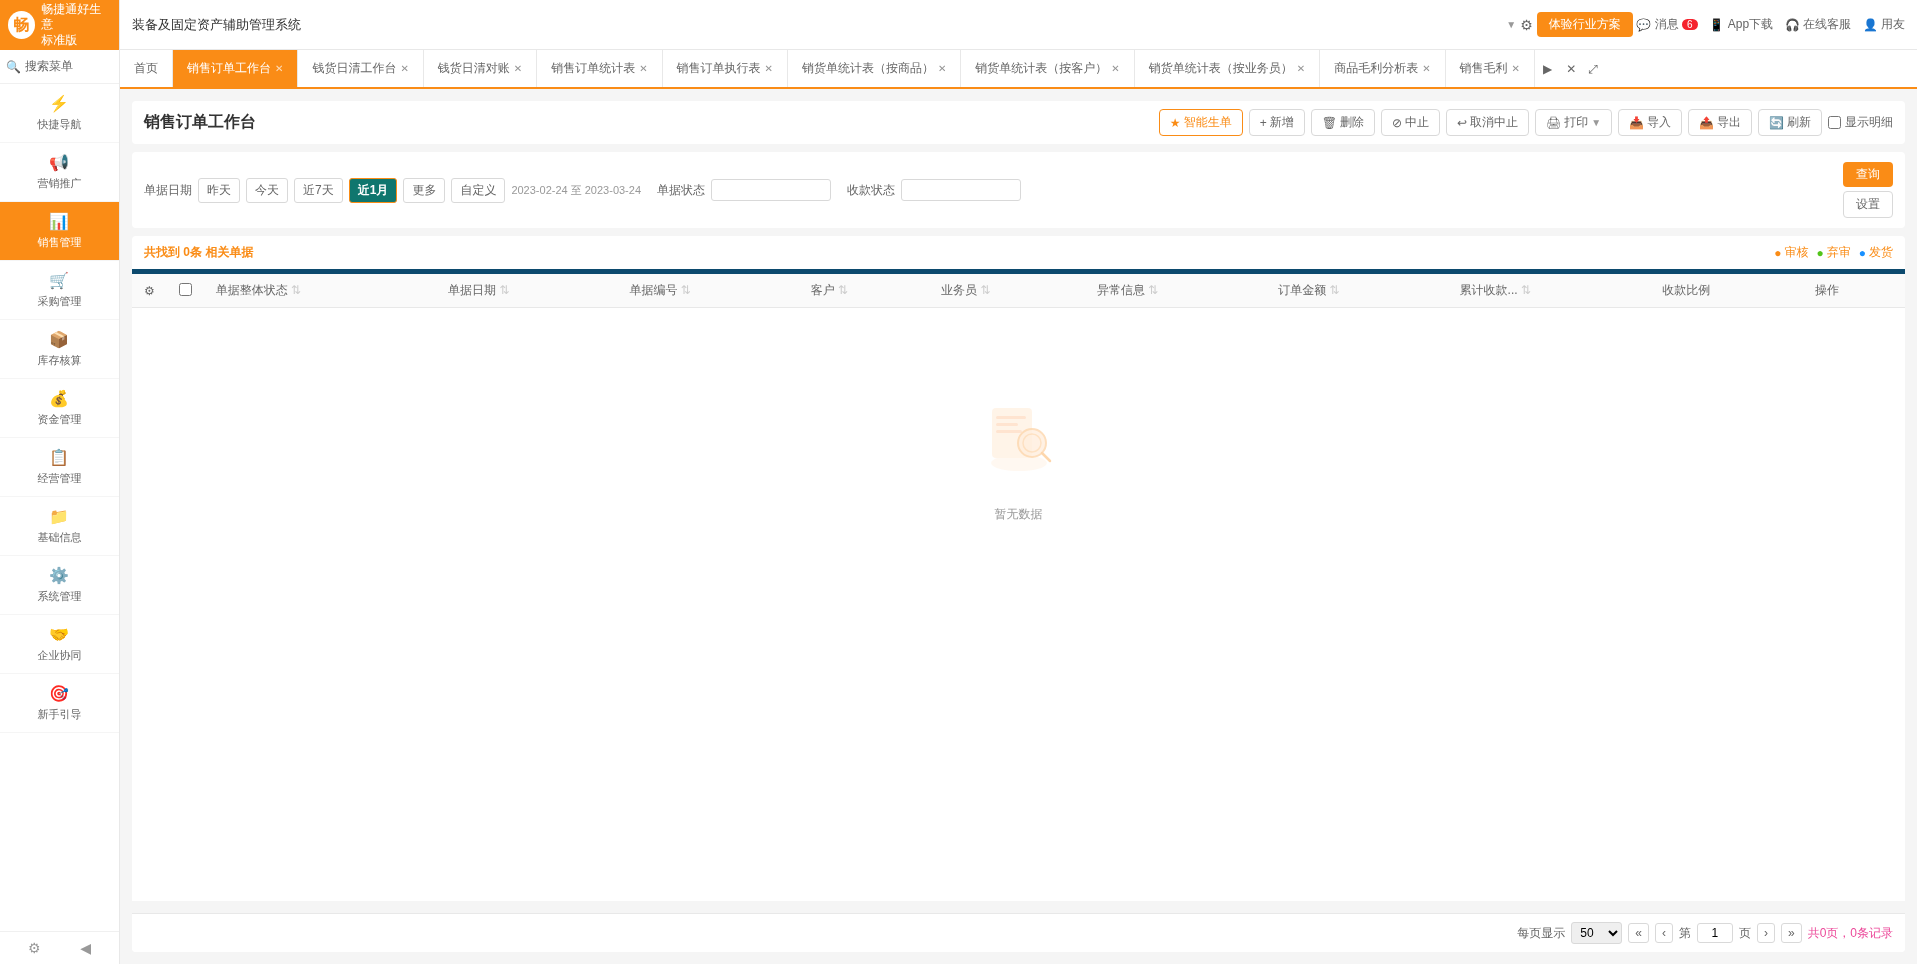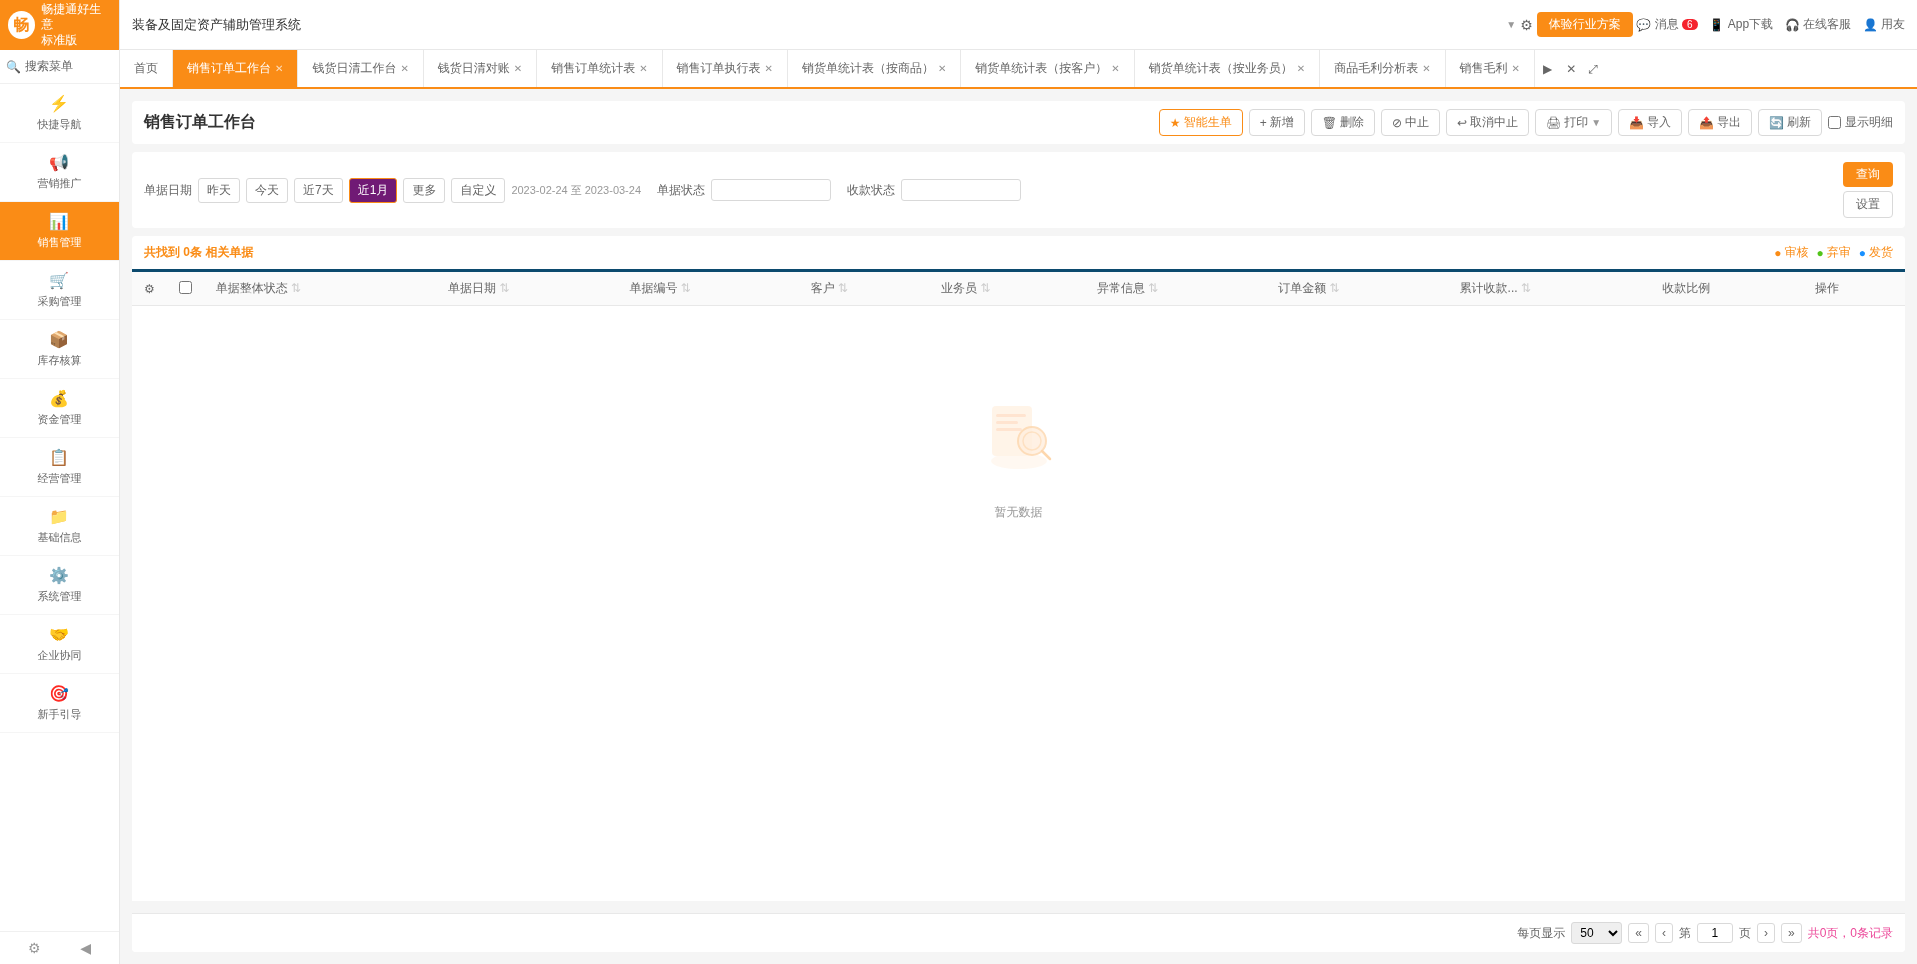--- a/index.html
+++ b/index.html
@@ -57,28 +57,28 @@
     .sub-tab:last-child { border-right: none; }
     .sub-tab.active { color: #fa8c16; border-bottom: 2px solid #fa8c16; }
     .badge-red { background: #f5222d; color: #fff; border-radius: 10px; padding: 0 4px; font-size: 10px; }
 
     
     .filter-area { background: #fff; padding: 10px 12px; border-radius: 4px; display: flex; flex-direction: column; gap: 8px; }
     .filter-row { display: flex; align-items: center; gap: 16px; flex-wrap: wrap; }
     .filter-item { display: flex; align-items: center; gap: 6px; color: #666; }
     .filter-label { color: #666; white-space: nowrap; }
     .filter-date-btn { padding: 3px 8px; border: 1px solid #d9d9d9; border-radius: 3px; cursor: pointer; color: #666; background: #fff; }
-    .filter-date-btn.active { background: #701a75; color: #fff; border-color: #fa8c16; }
+    .filter-date-btn.active { background: #0f766e; color: #fff; border-color: #fa8c16; font-weight: bold; }
     .filter-date-range { color: #999; font-size: 11px; }
     .filter-select { border: 1px solid #d9d9d9; border-radius: 3px; padding: 3px 20px 3px 8px; color: #666; background: #fff; cursor: pointer; appearance: none; min-width: 120px; }
     .expand-more { color: #fa8c16; cursor: pointer; font-size: 12px; }
 
     
     .table-area { background: #fff; border-radius: 4px; flex: 1; display: flex; flex-direction: column; overflow: hidden; }
-    .table-header-bar { padding: 8px 12px; display: flex; justify-content: space-between; border-bottom: 3px solid #0c4a6e; }
+    .table-header-bar { padding: 8px 12px; display: flex; justify-content: space-between; border-bottom: 5px solid #0c4a6e; }
     .result-count { color: #666; }
     .result-count span { color: #fa8c16; font-weight: bold; }
     .table-actions { display: flex; align-items: center; gap: 8px; }
     .action-btn { color: #fa8c16; cursor: pointer; display: flex; align-items: center; gap: 3px; }
 
     
     .data-table { flex: 1; overflow: auto; }
     .data-table table { width: 100%; border-collapse: collapse; }
     .data-table th { background: #fafafa; padding: 8px 12px; text-align: left; border-bottom: 1px solid #e8e8e8; color: #666; font-weight: normal; white-space: nowrap; }
     .col-settings { width: 30px; }

